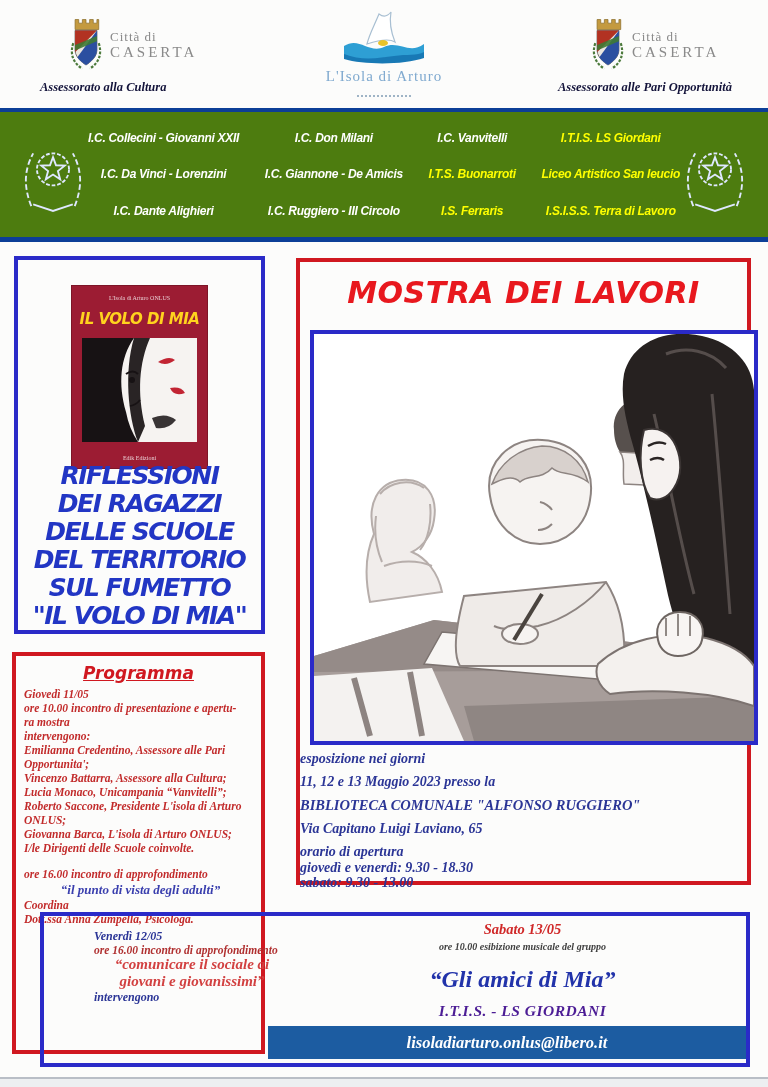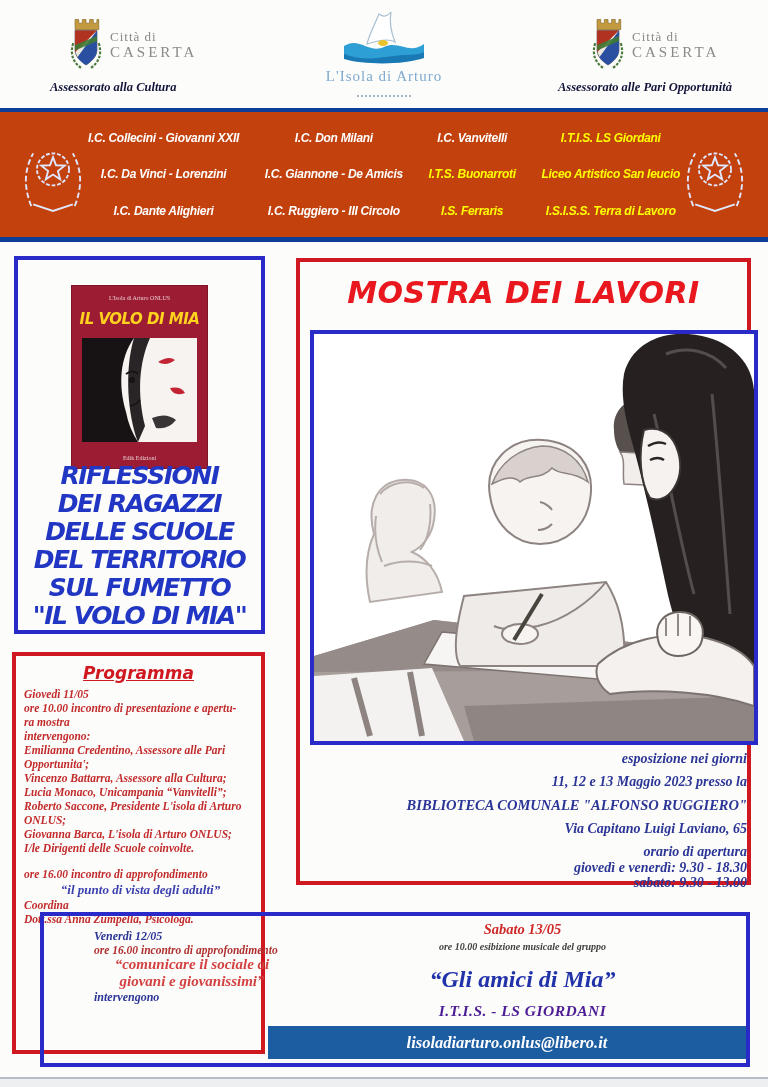--- a/index.html
+++ b/index.html
@@ -14,21 +14,21 @@
   .city-l2{font-size:15px;letter-spacing:3px;}
   .dept{position:absolute;font-family:"Liberation Serif",serif;font-weight:bold;font-style:italic;
         font-size:12.5px;color:#13133a;white-space:nowrap;}
   .isola-name{position:absolute;top:68px;left:0;width:100%;text-align:center;color:#7fa9cf;
         font-size:15px;font-family:"Liberation Serif",serif;letter-spacing:1px;}
   .isola-tagline{position:absolute;top:92px;left:50%;width:54px;height:3px;margin-left:-27px;
         border-bottom:2px dotted #9fb4c6;}
 
   
   #banner{position:absolute;left:0;top:108px;width:768px;height:134px;box-sizing:border-box;
-          background:#c2410c;border-top:4px solid #0c3e97;border-bottom:5px solid #0c3e97;}
+          background:#4d7c0f;border-top:4px solid #0c3e97;border-bottom:5px solid #0c3e97;}
   .emblem{position:absolute;top:26px;}
   #schools-cols{position:absolute;left:88px;right:88px;top:0;height:125px;display:flex;
           justify-content:space-between;align-items:stretch;}
   .school-col{display:flex;flex-direction:column;justify-content:space-around;padding:8px 0;}
   .school-name{font-family:"Liberation Sans",sans-serif;font-weight:bold;font-style:italic;
           font-size:12px;letter-spacing:-0.3px;white-space:nowrap;text-align:center;}
 
   
   .redbox{position:absolute;border:4px solid #d01820;box-sizing:border-box;background:transparent;}
   .bluebox{position:absolute;border:4px solid #2a2ac8;box-sizing:border-box;background:transparent;}
@@ -57,21 +57,21 @@
           font-style:italic;font-size:11.5px;line-height:14px;color:#c22b2b;white-space:nowrap;}
   .prog-spacer{height:12px;}
   .prog-highlight{font-size:13px;color:#3a3fae;text-align:center;line-height:17px;white-space:normal;}
 
   
   #mostra-panel{left:296px;top:258px;width:455px;height:627px;}
   #mostra-title{margin-top:13px;text-align:center;font-family:"DejaVu Sans",sans-serif;
           font-weight:bold;font-style:italic;font-size:30px;letter-spacing:0.5px;color:#e8181e;
           white-space:nowrap;}
   #illustration-box{left:310px;top:330px;width:448px;height:415px;background:#ffffff;overflow:hidden;}
-  #exposition{position:absolute;left:300px;top:751px;width:447px;text-align:right;
+  #exposition{position:absolute;left:300px;top:751px;width:447px;text-align:left;
           color:#2b3596;font-family:"Liberation Serif",serif;font-weight:bold;font-style:italic;}
   .expo-line{font-size:14px;margin-bottom:7px;white-space:nowrap;}
   .expo-line.big{font-size:14.5px;}
   .expo-line.tight{margin-bottom:0;line-height:15.5px;}
 
   
   #bottom-panel{left:40px;top:912px;width:710px;height:155px;}
   #friday-block{position:absolute;left:94px;top:929px;width:196px;
           font-family:"Liberation Serif",serif;font-weight:bold;font-style:italic;white-space:nowrap;}
   .fri-date{font-size:12px;color:#2b3596;}
@@ -103,21 +103,21 @@
       <path d="M10,14 h24 L10,38 Z" fill="#b23222"></path>
       <path d="M34,14 v22 c0,9 -12,16 -12,16 c0,0 -6,-3.5 -9.5,-8.5 Z" fill="#2b4fa0"></path>
       <path d="M10,30 L34,20 v6 L10,36 Z" fill="#3f7a34" opacity="0.9"></path>
       <path d="M8,28 C4,40 8,50 18,56" stroke="#4c7a3c" fill="none" stroke-width="2.4" stroke-dasharray="3 1.6"></path>
       <path d="M36,28 C40,40 36,50 26,56" stroke="#4c7a3c" fill="none" stroke-width="2.4" stroke-dasharray="3 1.6"></path>
     </svg>
     <div class="city-text" style="left:110px;top:30px;">
       <div class="city-l1">Città di</div>
       <div class="city-l2">CASERTA</div>
     </div>
-    <div class="dept" style="left:50px;top:80px;">Assessorato alla Cultura</div>
+    <div class="dept" style="left:40px;top:80px;">Assessorato alla Cultura</div>
   </div>
 
   <div class="hdr-block" style="left:314px;width:140px;height:105px;position:absolute;">
     <svg style="position:absolute;left:25px;top:8px;" width="90" height="58" viewBox="0 0 90 58">
       <path d="M40,6 C35,18 30,27 28,36 C40,32 50,30 56,34 C52,24 50,15 52,4 C48,9 44,9 40,6 Z" fill="#ffffff" stroke="#a8bfd2" stroke-width="1.2"></path>
       <ellipse cx="44" cy="35" rx="5" ry="3" fill="#e8c32a"></ellipse>
       <path d="M5,38 C20,28 30,46 45,39 C60,32 70,47 85,36 L85,46 C70,54 58,48 45,50 C32,52 20,54 5,48 Z" fill="#2e9fd4"></path>
       <path d="M5,46 C22,53 40,50 55,48 C68,46 78,48 85,44 L85,50 C65,57 25,57 5,51 Z" fill="#1879b5"></path>
     </svg>
     <div class="isola-name">L'Isola di Arturo</div>

